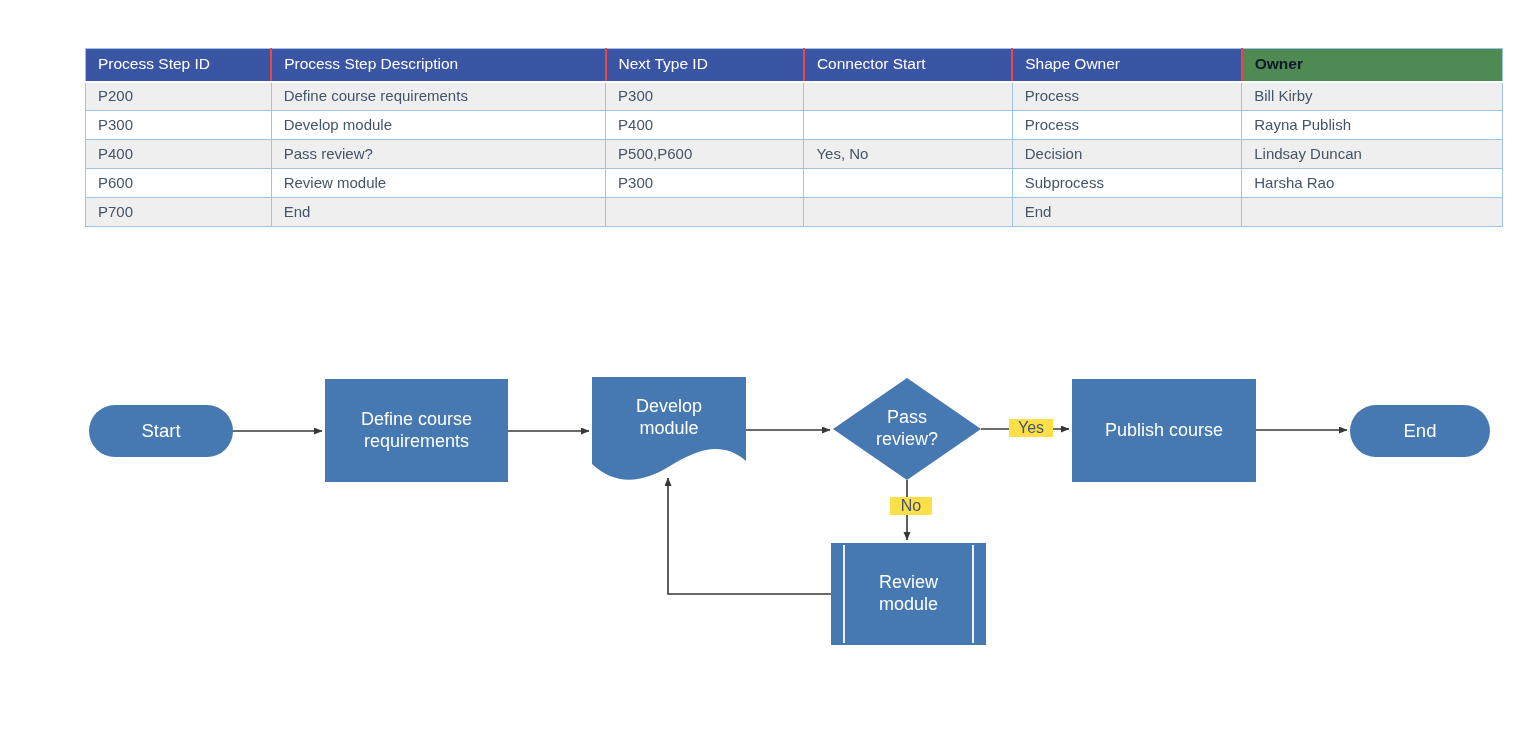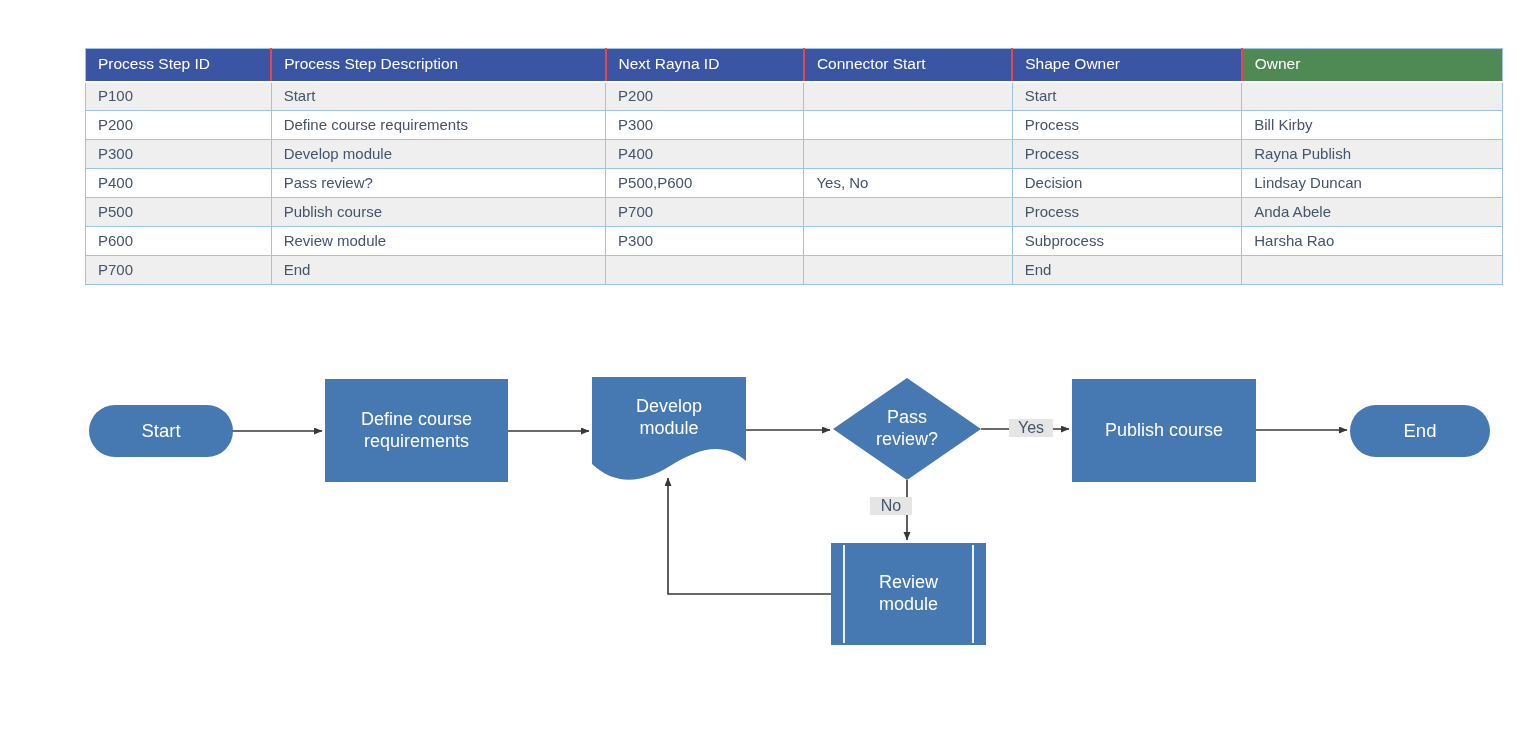--- a/index.html
+++ b/index.html
@@ -32,21 +32,21 @@
     font-size: 15.5px;
     font-weight: normal;
     text-align: left;
     padding: 0 8px 2px 12px;
     border-left: 2px solid #ef4444;
     border-bottom: 2px solid #ffffff;
     white-space: nowrap;
     overflow: hidden;
   }
   .process-table th:first-child { border-left: none; }
-  .process-table th.hdr-green { background: #4F8A54; color: #ffffff; }
+  .process-table th.hdr-green { background: #4F8A54; color: #0f172a; font-weight: bold; }
   .process-table td {
     height: 29px;
     font-size: 15px;
     color: #44546A;
     padding: 0 8px 2px 12px;
     border: 1px solid #9DC3E6;
     white-space: nowrap;
     overflow: hidden;
     background: #ffffff;
   }
@@ -73,21 +73,21 @@
     text-align: center;
     color: #ffffff; font-size: 18px; line-height: 1.22;
     pointer-events: none;
   }
   .subproc-line {
     position: absolute; top: 2px; bottom: 2px; width: 2px;
     background: rgba(255,255,255,0.9);
   }
   .conn-label {
     position: absolute; z-index: 4;
-    background: #e5e5e5;
+    background: #fde047;
     color: #44546A;
     font-size: 16px;
     text-align: center;
     padding: 0 2px;
   }
 </style>
 </head>
 <body>
 
 <div class="tbl-wrap">
@@ -97,35 +97,27 @@
         <col class="c1">
         <col class="c2">
         <col class="c3">
         <col class="c4">
         <col class="c5">
     </colgroup>
     <thead>
       <tr>
         <th>Process Step ID</th>
         <th>Process Step Description</th>
-        <th>Next Rayna ID</th>
+        <th>Next Type ID</th>
         <th>Connector Start</th>
         <th>Shape Owner</th>
         <th class="hdr-green">Owner</th>
       </tr>
     </thead>
     <tbody>
-      <tr>
-        <td>P100</td>
-        <td>Start</td>
-        <td>P200</td>
-        <td></td>
-        <td>Start</td>
-        <td></td>
-      </tr>
       <tr>
         <td>P200</td>
         <td>Define course requirements</td>
         <td>P300</td>
         <td></td>
         <td>Process</td>
         <td>Bill Kirby</td>
       </tr>
       <tr>
         <td>P300</td>
@@ -135,28 +127,20 @@
         <td>Process</td>
         <td>Rayna Publish</td>
       </tr>
       <tr>
         <td>P400</td>
         <td>Pass review?</td>
         <td>P500,P600</td>
         <td>Yes, No</td>
         <td>Decision</td>
         <td>Lindsay Duncan</td>
-      </tr>
-      <tr>
-        <td>P500</td>
-        <td>Publish course</td>
-        <td>P700</td>
-        <td></td>
-        <td>Process</td>
-        <td>Anda Abele</td>
       </tr>
       <tr>
         <td>P600</td>
         <td>Review module</td>
         <td>P300</td>
         <td></td>
         <td>Subprocess</td>
         <td>Harsha Rao</td>
       </tr>
       <tr>
@@ -220,15 +204,15 @@
     <span>End</span>
   </div>
 
   <div class="node" style="left:831px; top:543px; width:155px; height:102px;">
     <div class="subproc-line" style="left:12px;"></div>
     <div class="subproc-line" style="right:12px;"></div>
     <span style="width:95px;">Review module</span>
   </div>
 
   <div class="conn-label" style="left:1009px; top:419px; width:44px;">Yes</div>
-  <div class="conn-label" style="left:870px; top:497px; width:42px;">No</div>
+  <div class="conn-label" style="left:890px; top:497px; width:42px;">No</div>
 
 </div>
 
 </body></html>

